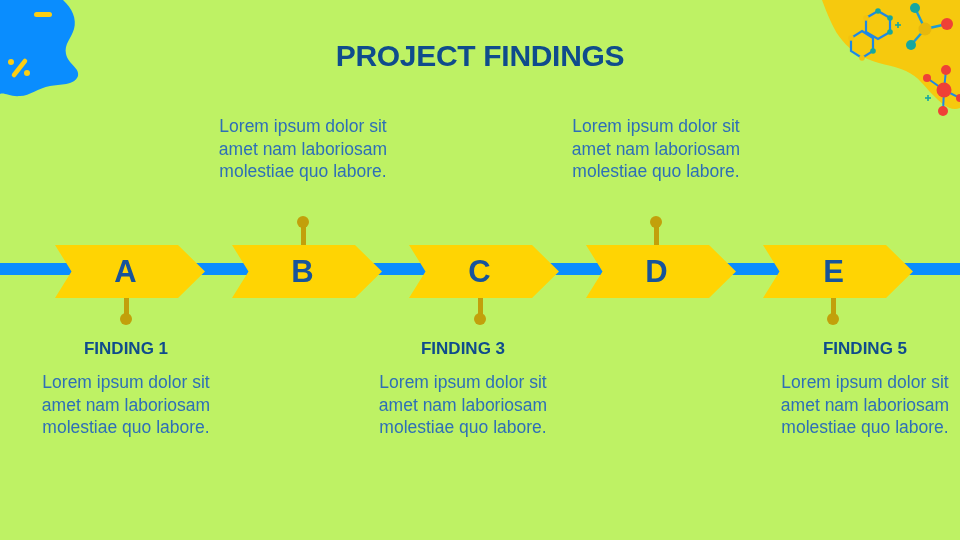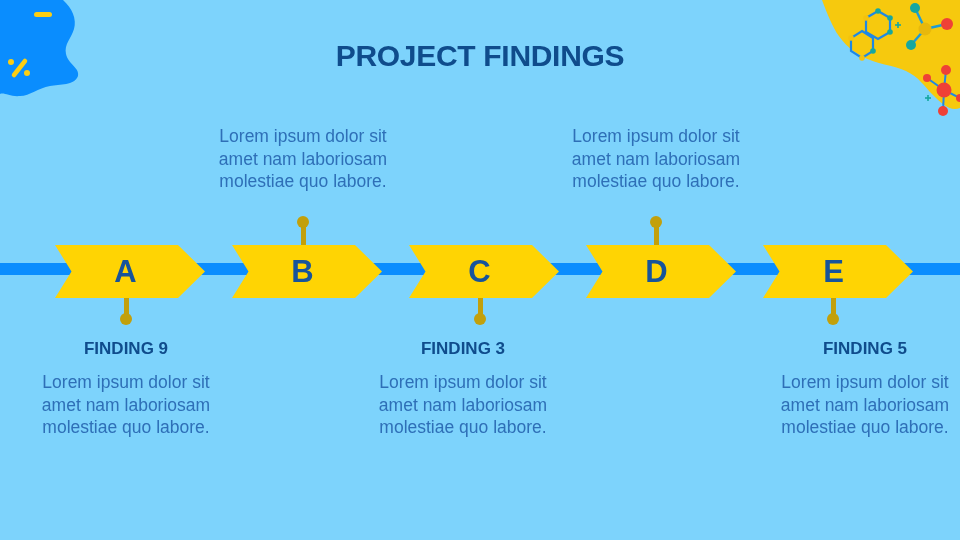--- a/index.html
+++ b/index.html
@@ -1,19 +1,19 @@
 <!DOCTYPE html>
 <html><head>
 <meta charset="utf-8">
 <style>
   html,body{margin:0;padding:0;background:#ffffff;}
   .slide{
     position:relative;
     width:960px;height:540px;
-    background:#7dd3fc;
+    background:#bef264;
     overflow:hidden;
     font-family:"Liberation Sans", sans-serif;
   }
   
   .deco{position:absolute;pointer-events:none;}
   .deco-tl{left:0;top:0;}
   .deco-tr{right:0;top:0;}
   
   .title{
     position:absolute;left:0;top:19px;width:100%;
@@ -49,21 +49,21 @@
   .sx-4{left:654px;} .dx-4{left:650px;}
   .sx-5{left:831px;} .dx-5{left:827px;}
   
   .finding{
     position:absolute;width:204px;text-align:center;z-index:2;
   }
   .finding .f-label{
     font-size:17px;font-weight:700;color:#0F4C8C;margin:0 0 12px 0;
   }
   .finding .f-body{
-    font-size:17.5px;line-height:22.5px;color:#2E6FB7;margin:10px;
+    font-size:17.5px;line-height:22.5px;color:#2E6FB7;margin:0;
   }
   .f-above{top:115px;}
   .f-below{top:339px;}
   .f-1{left:24px;} .f-2{left:201px;} .f-3{left:361px;}
   .f-4{left:554px;} .f-5{left:763px;}
 </style>
 </head>
 <body>
 
 <div class="slide">
@@ -154,21 +154,21 @@
     <span>C</span>
   </div>
   <div class="arrow arrow-d">
     <span>D</span>
   </div>
   <div class="arrow arrow-e">
     <span>E</span>
   </div>
 
   <div class="finding f-below f-1">
-    <p class="f-label">FINDING 9</p>
+    <p class="f-label">FINDING 1</p>
     <p class="f-body">Lorem ipsum dolor sit amet nam laboriosam molestiae quo labore.</p>
   </div>
   <div class="finding f-above f-2">
     <p class="f-body">Lorem ipsum dolor sit amet nam laboriosam molestiae quo labore.</p>
   </div>
   <div class="finding f-below f-3">
     <p class="f-label">FINDING 3</p>
     <p class="f-body">Lorem ipsum dolor sit amet nam laboriosam molestiae quo labore.</p>
   </div>
   <div class="finding f-above f-4">

